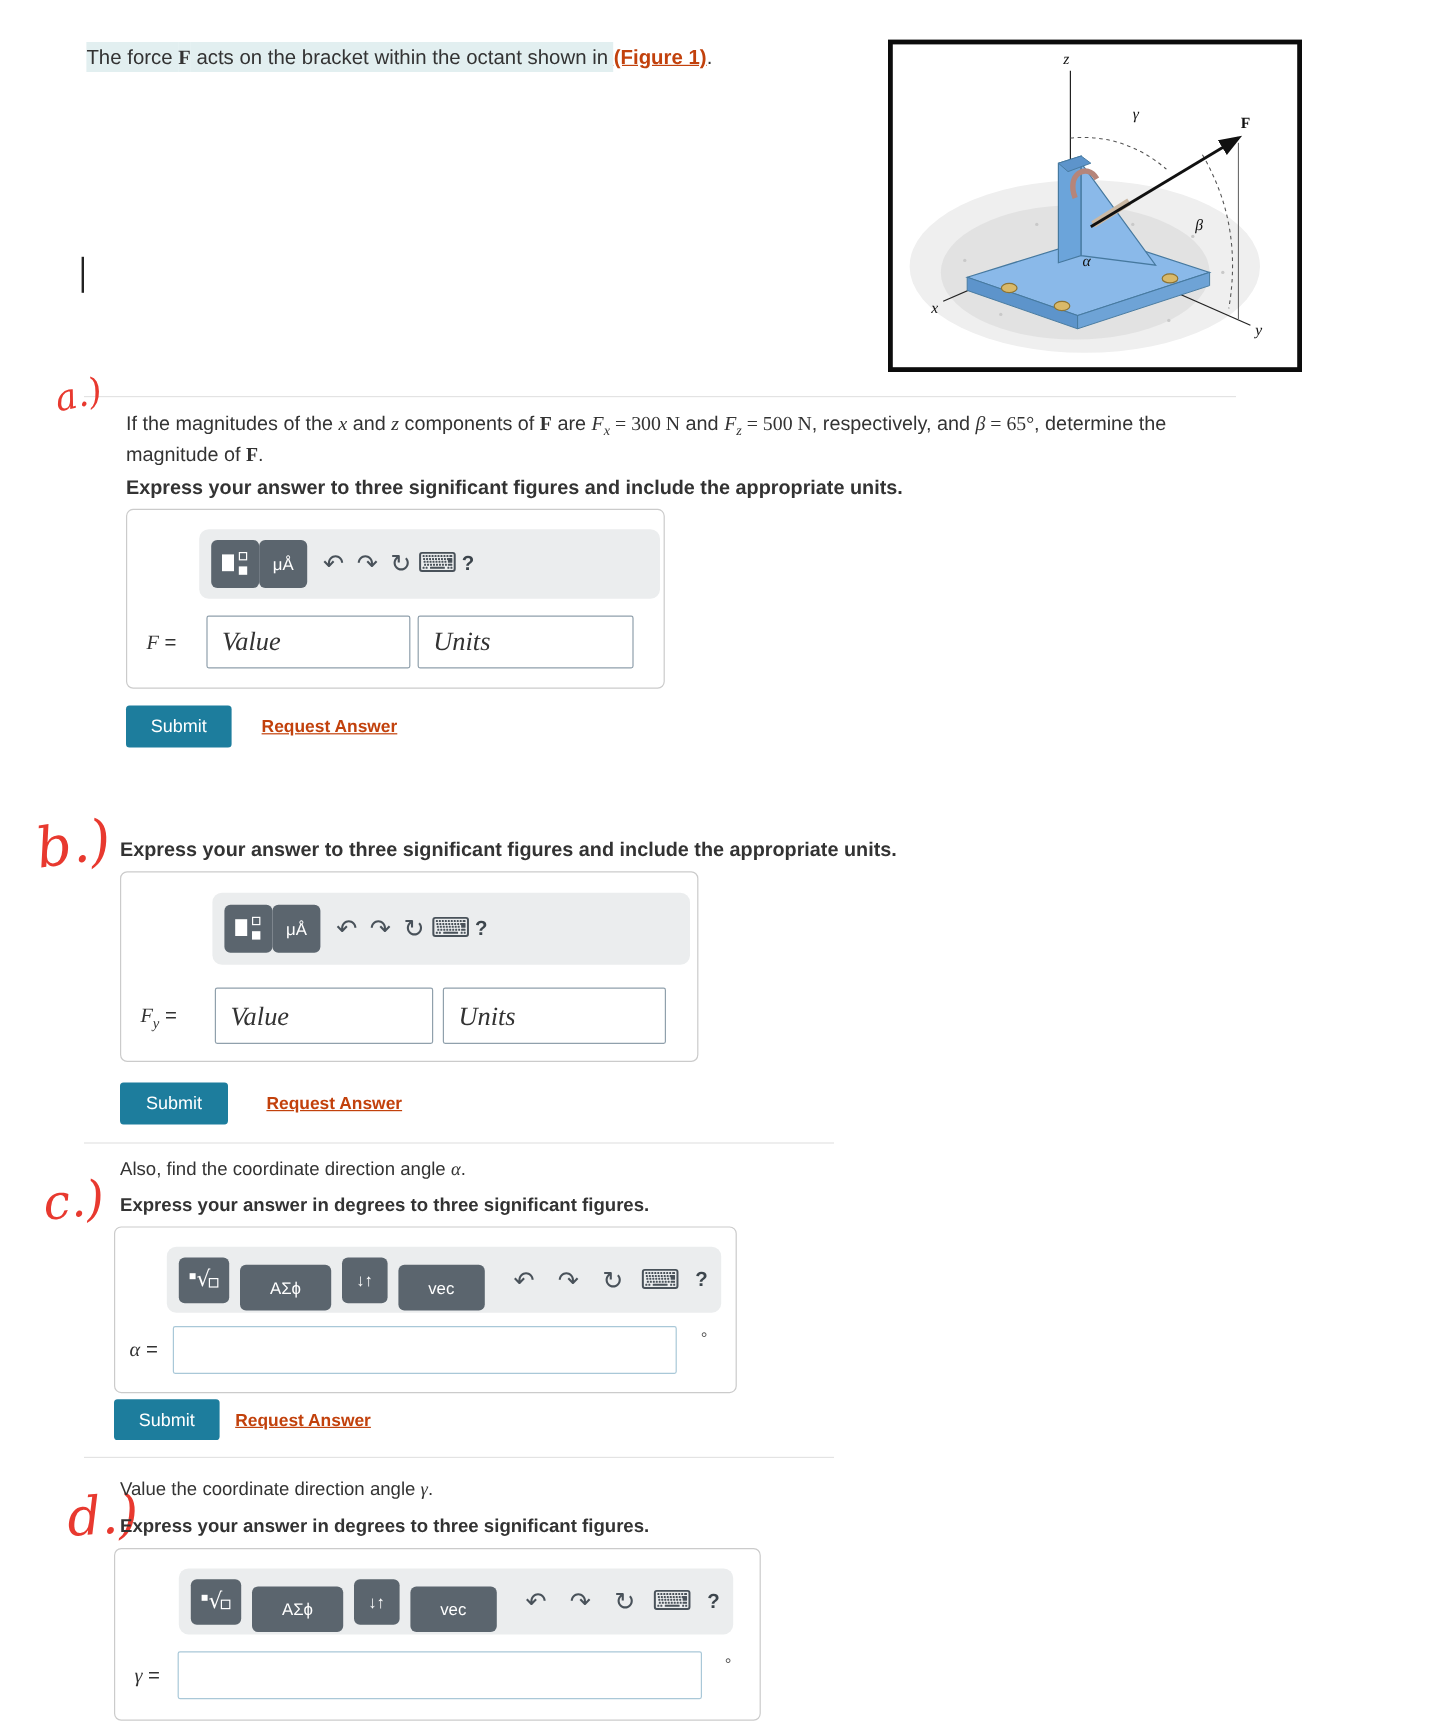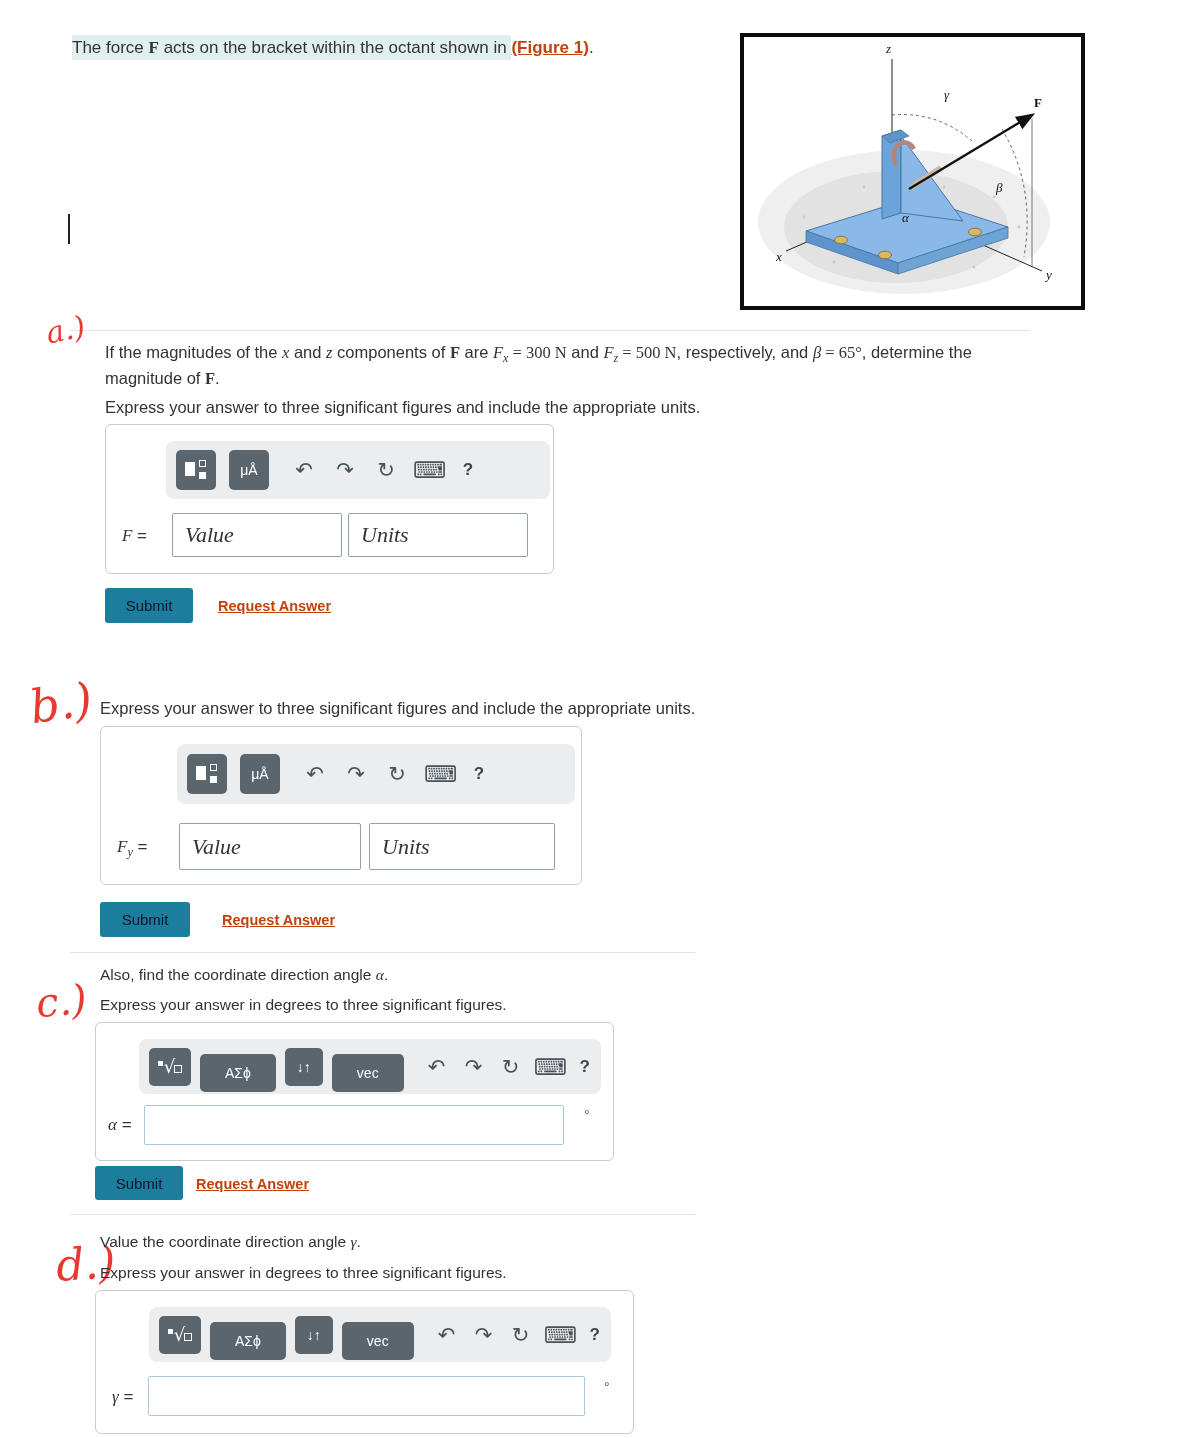--- a/index.html
+++ b/index.html
@@ -1,33 +1,33 @@
 <!DOCTYPE html>
 <html><head>
 <meta charset="utf-8">
 <style>
   html,body { margin:0; padding:0; background:#fff; }
   #page { position:relative; width:1194px; height:1438px; overflow:hidden;
           font-family:"Liberation Sans", sans-serif; color:#333; background:#fff; }
   .abs { position:absolute; }
   .q { font-size:16.5px; line-height:1.4; color:#333; }
-  .bold { font-weight:400;text-align:right; }
+  .bold { font-weight:700;text-align:right; }
   .serif   { font-family:"Liberation Serif", serif; }
   .serif-i { font-family:"Liberation Serif", serif; font-style:italic; }
   .serif-b { font-family:"Liberation Serif", serif; font-weight:700; }
   sub { font-size:0.72em; }
   .hl { background:#e2eff0; padding:3px 0; }
   .link { color:#c2410c; font-weight:700; text-decoration:underline; cursor:pointer; }
   .divider { position:absolute; height:1px; background:#e3e3e3; }
   .hand { position:absolute; color:#e8392f; font-family:"DejaVu Serif", serif; font-style:italic; }
   .cursor { position:absolute; width:2px; height:30px; background:#222; }
 
   .answer-box { position:absolute; border:1px solid #cbcbcb; border-radius:6px; background:#fff; }
   .toolbar { position:absolute; background:#ebedee; border-radius:8px;
-             display:flex; align-items:center; gap:13px; padding:0 10px; }
+             display:flex; align-items:center; padding:0 10px; }
   button { font-family:"Liberation Sans", sans-serif; }
   .tb-btn { width:40px; height:40px; background:#5b656e; border:none; border-radius:5px;
             color:#fff; display:flex; align-items:center; justify-content:center;
             font-size:14px; cursor:pointer; flex:none; }
   .tb-btn.sm { width:42px; height:38px; }
   .tb-btn.wide { width:auto; padding:0 25px; height:38px;margin-top:12px; }
   .tb-icon { background:transparent; border:none; color:#49525a; font-size:21px;
              width:28px; height:34px; padding:0; cursor:pointer;
              font-family:"DejaVu Sans", sans-serif; flex:none; }
   .tb-icon.kb { font-size:23px; }
@@ -46,21 +46,21 @@
 
   .field-label { position:absolute; font-size:17px; color:#333; }
   .math-input { position:absolute; box-sizing:border-box; border:1.5px solid #90a0ac; border-radius:2px;
                 font-family:"Liberation Serif", serif; font-style:italic; font-size:22px;
                 padding:0 12px; color:#333; background:#fff; }
   .math-input::placeholder { color:#333; opacity:1; font-style:italic; font-family:"Liberation Serif", serif; }
   .angle-input { position:absolute; box-sizing:border-box; border:1.5px solid #a9c8d8; border-radius:2px;
                  font-size:16px; padding:0 10px; background:#fff; }
   .degree { position:absolute; font-size:14px; color:#555; }
 
-  .submit { position:absolute; background:#1d7d9d; color:#0f172a; border:none; border-radius:3px;
+  .submit { position:absolute; background:#1d7d9d; color:#ffffff; border:none; border-radius:3px;
             font-size:15px; cursor:pointer; }
   .request { position:absolute; color:#c2410c; font-size:14.5px; font-weight:700;
              text-decoration:underline; cursor:pointer; }
 
   .fig-frame { position:absolute; left:740px; top:33px; width:345px; height:277px;
                border:4px solid #0c0c0c; background:#fff; box-sizing:border-box; }
 </style>
 </head>
 <body>
 

